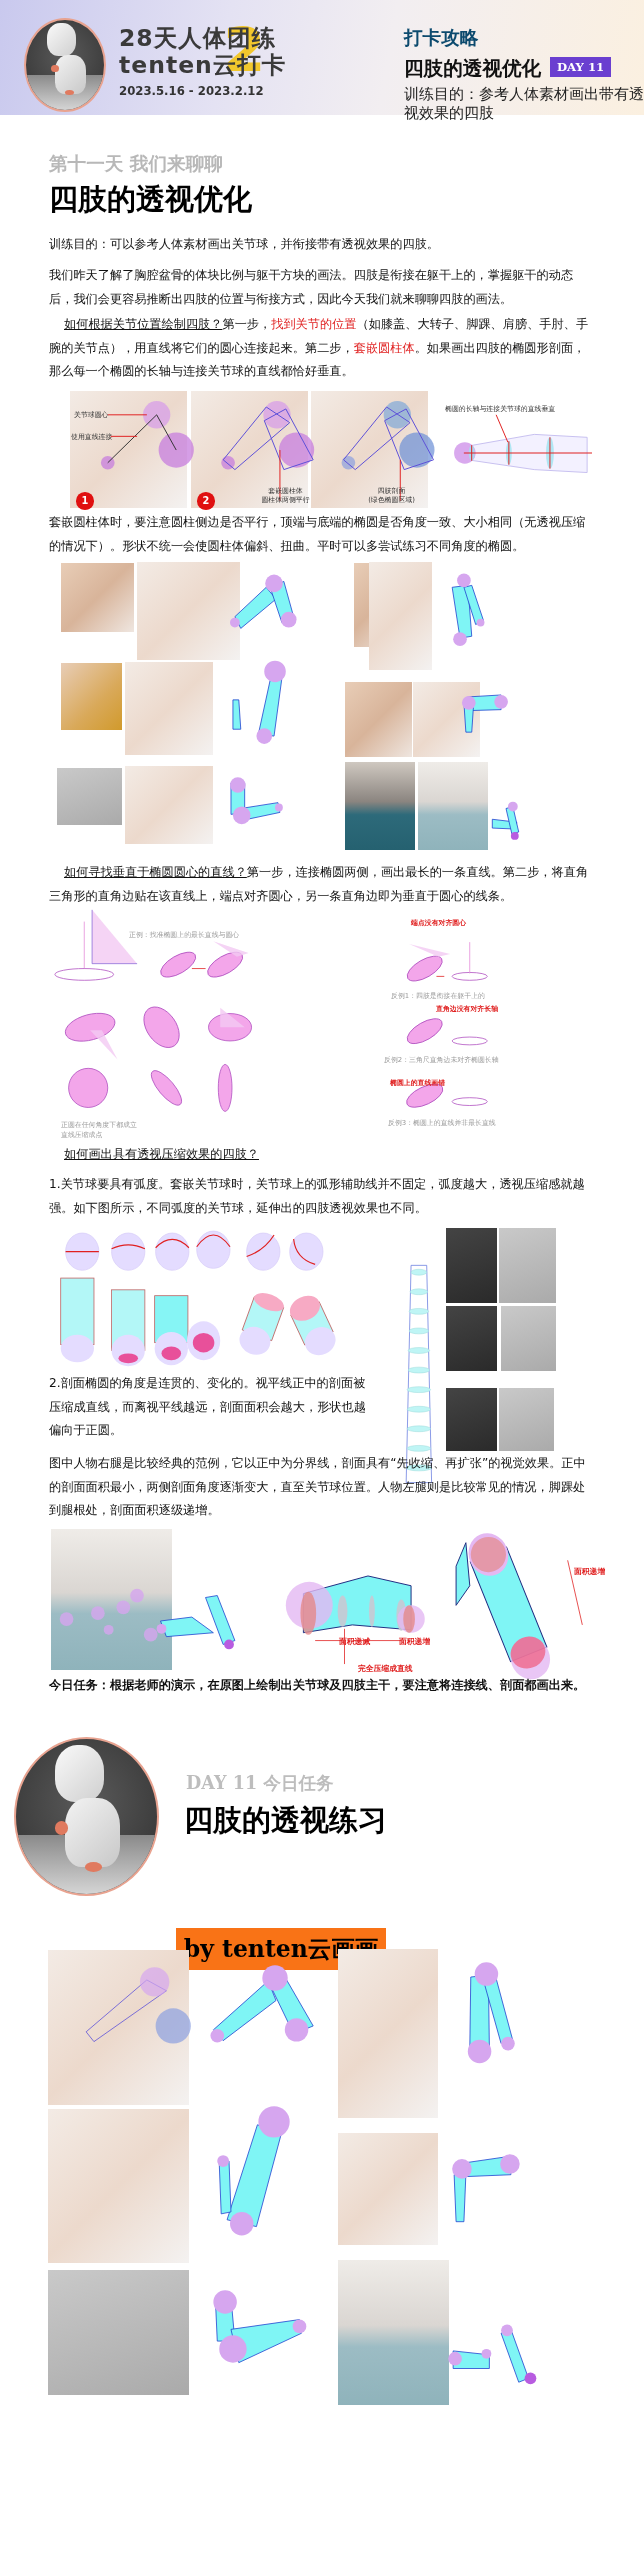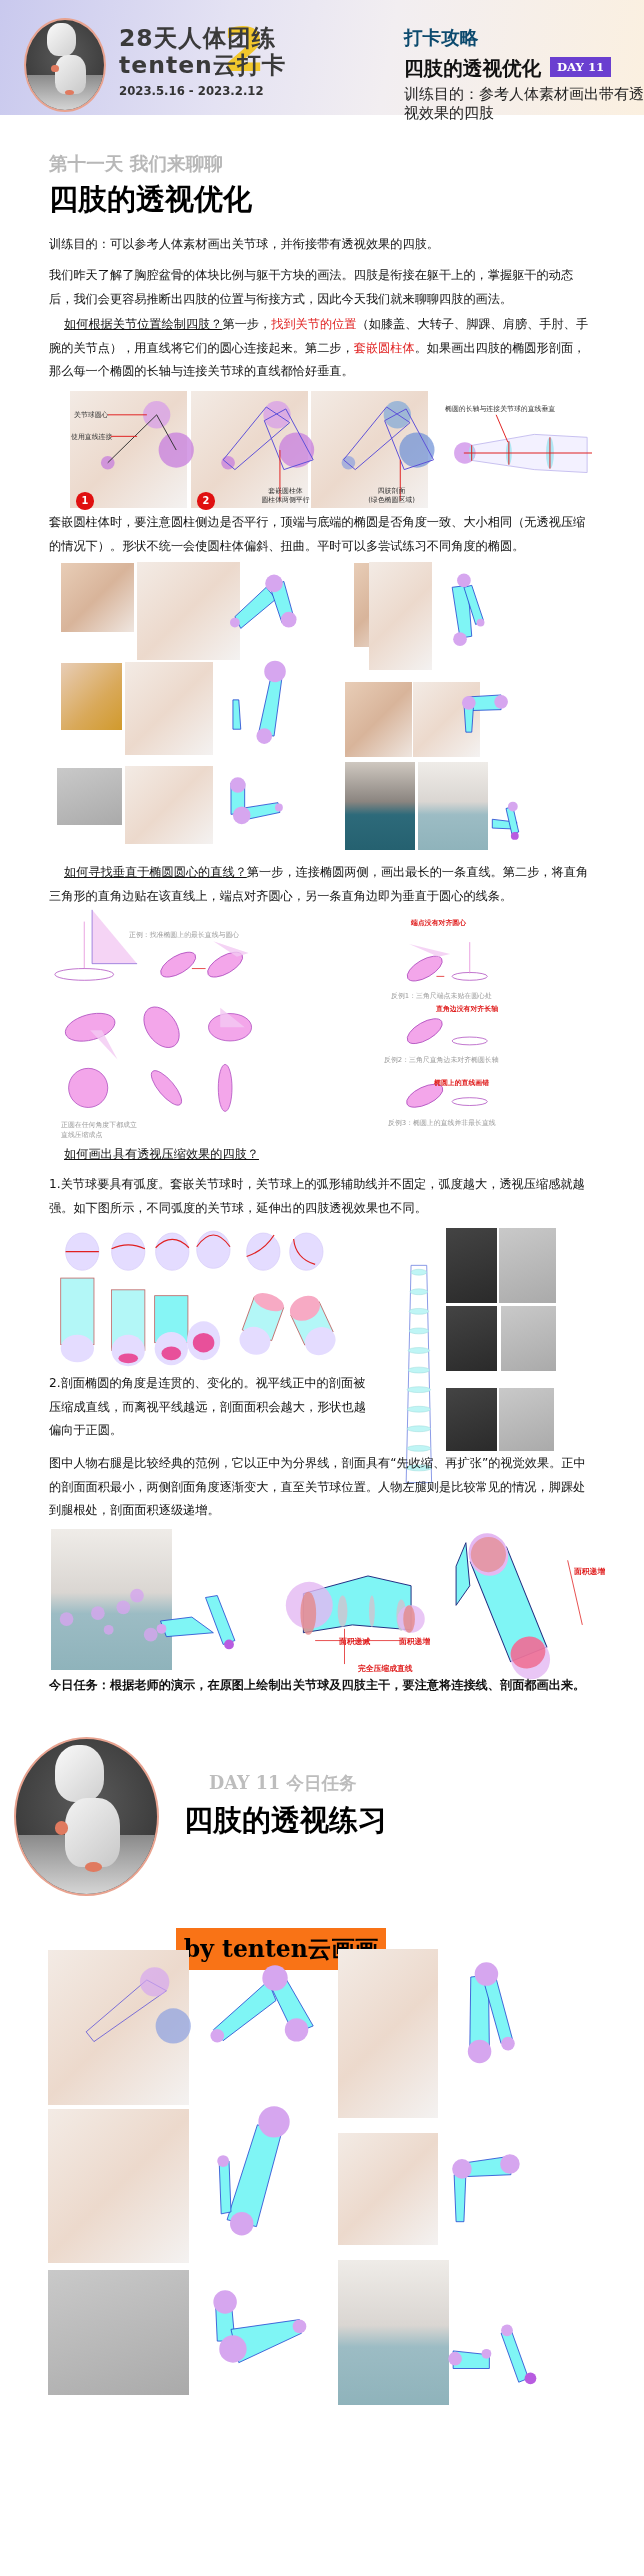--- a/index.html
+++ b/index.html
@@ -38,21 +38,21 @@
   .light { background: linear-gradient(160deg, #c9c9c9 0%, #aaa 100%); }
   .court { background: linear-gradient(180deg, #cfc8c0 0%, #8b8580 45%, #2d6a7a 60%, #256170 100%); }
   .court-faded { background: linear-gradient(180deg, #efece8 0%, #dad6d2 45%, #9cbcc4 60%, #8fb3bb 100%); }
   .yellowbg { background: linear-gradient(135deg, #e8cdb7 0%, #d9a95a 60%, #d19a2c 100%); }
 
   .num { position: absolute; width: 17.6px; height: 17.6px; border-radius: 50%; background: #e01010; color: #fff; font-size: 9.8px; font-weight: bold; text-align: center; line-height: 17.6px; }
   .lbl { position: absolute; font-size: 6.9px; color: #333; text-align: center; line-height: 8.8px; }
   .lbl-r { position: absolute; font-size: 6.9px; color: #e02020; font-weight: bold; }
   .lbl-g { position: absolute; font-size: 6.9px; color: #9a9a9a; }
 
-  .sec2-kicker { left: 186px; top: 1771px; font-size: 17.6px; font-weight: bold; color: #bdbdbd; font-family: "DejaVu Serif", serif; margin-left: 23px; }
+  .sec2-kicker { left: 186px; top: 1771px; font-size: 17.6px; font-weight: bold; color: #bdbdbd; font-family: "DejaVu Serif", serif; }
   .sec2-title { left: 184px; top: 1801px; font-size: 29px; font-weight: bold; color: #000; }
   .sec2-by { left: 176px; top: 1928px; background: #f97316; padding: 4.9px 7.8px; font-family: "DejaVu Serif", serif; font-weight: bold; font-size: 23.5px; color: #000; }
   svg { position: absolute; overflow: visible; }
 </style>
 </head>
 <body>
 
 <div class="abs banner"></div>
 
 <div class="abs avatar" style="left:23.5px;top:17.6px;width:82px;height:94px;">
@@ -343,24 +343,24 @@
   <ellipse cx="480" cy="1064" rx="18" ry="4" fill="#fff" stroke="#b04fc0" stroke-width=".8"></ellipse>
   <ellipse cx="434" cy="1120" rx="20" ry="9" transform="rotate(-25 434 1120)" fill="#f3a6ea" stroke="#b04fc0" stroke-width=".8"></ellipse>
   <ellipse cx="480" cy="1126" rx="18" ry="4" fill="#fff" stroke="#b04fc0" stroke-width=".8"></ellipse>
 </svg>
 <div class="lbl-g" style="left:129px;top:930px;">正例：找准椭圆上的最长直线与圆心</div>
 <div class="lbl-g" style="left:61px;top:1120px;">
   <div>正圆在任何角度下都成立</div>
   <div>直线压缩成点</div>
 </div>
 <div class="lbl-r" style="left:411px;top:918px;">端点没有对齐圆心</div>
-<div class="lbl-g" style="left:391px;top:991px;">反例1：三角尺端点未贴在圆心处</div>
+<div class="lbl-g" style="left:391px;top:991px;">反例1：四肢是衔接在躯干上的</div>
 <div class="lbl-r" style="left:436px;top:1004px;">直角边没有对齐长轴</div>
 <div class="lbl-g" style="left:384px;top:1055px;">反例2：三角尺直角边未对齐椭圆长轴</div>
-<div class="lbl-r" style="left:390px;top:1078px;margin-left:44px;">椭圆上的直线画错</div>
+<div class="lbl-r" style="left:390px;top:1078px;">椭圆上的直线画错</div>
 <div class="lbl-g" style="left:388px;top:1118px;">反例3：椭圆上的直线并非最长直线</div>
 
 <p class="t" style="top:1143px;"><span class="ul">如何画出具有透视压缩效果的四肢？</span></p>
 <p class="t" style="top:1173px;">1.关节球要具有弧度。套嵌关节球时，关节球上的弧形辅助线并不固定，弧度越大，透视压缩感就越强。如下图所示，不同弧度的关节球，延伸出的四肢透视效果也不同。</p>
 
 <svg style="left:0;top:0;width:644px;height:1419px;" viewBox="0 0 658 1450" width="644" height="1419">
   <g fill="#e4dcff" stroke="#d8cef8" stroke-width=".8">
     <ellipse cx="84" cy="1279" rx="17" ry="19"></ellipse>
       <ellipse cx="131" cy="1279" rx="17" ry="19"></ellipse>
     <ellipse cx="176" cy="1279" rx="17" ry="19"></ellipse>

